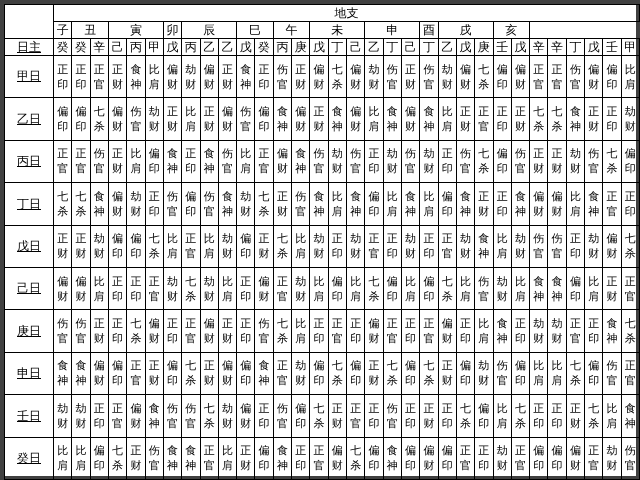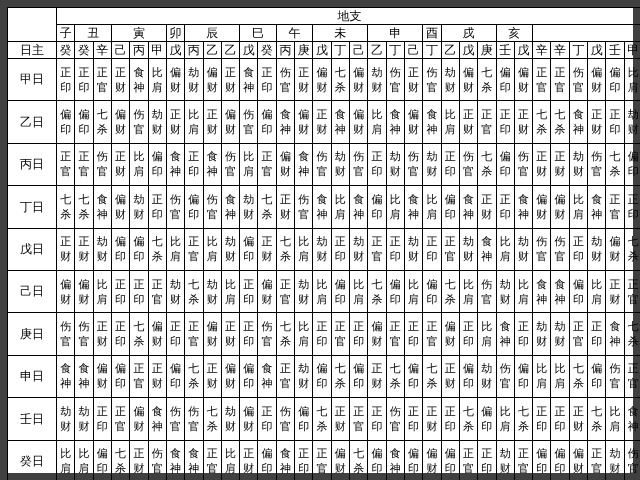--- a/index.html
+++ b/index.html
@@ -10,21 +10,21 @@
   body {
     width: 640px;
     height: 480px;
     font-family: "DejaVu Sans", sans-serif;
     overflow: hidden;
   }
   #sheet {
     width: 640px;
     height: 480px;
     box-sizing: border-box;
-    border: 7px solid #404040;
+    border: 4px solid #404040;
     background: #fff;
   }
   table.grid {
     border-collapse: collapse;
     width: 636px;
     height: 476px;
     table-layout: fixed;
   }
   table.grid td, table.grid th {
     border: 1px solid #000;
@@ -46,20 +46,21 @@
     font-size: 13px;
     height: 16px;
   }
   .stem {
     font-size: 12px;
     height: 16px;
   }
   .daymaster {
     font-size: 13px;
     width: 48px;
+    text-decoration: underline;
   }
   .cell {
     font-size: 11px;
     height: 34px;
     width: 27px;
   }
   .cell .ch {
     display: block;
     font-size: 11px;
     line-height: 15px;

